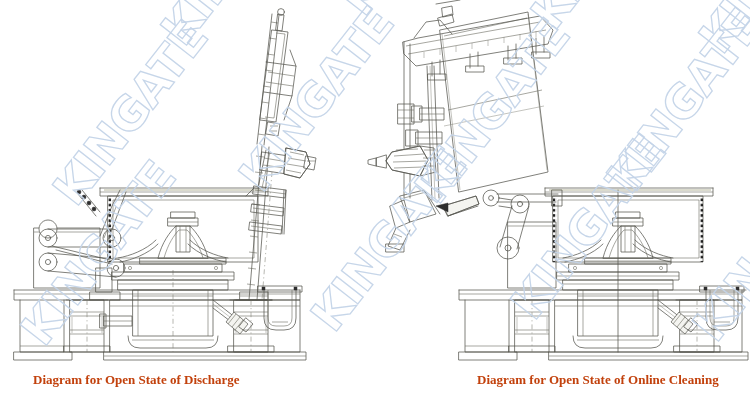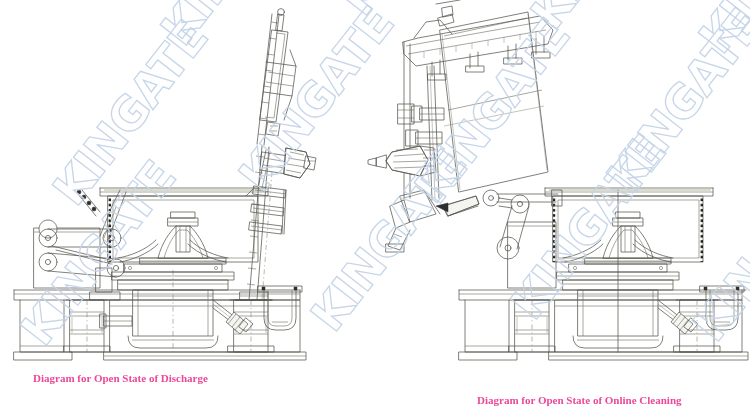--- a/index.html
+++ b/index.html
@@ -45,27 +45,27 @@
     width: 750px; height: 410px;
     z-index: 2;
   }
   #drawing-layer svg { display: block; }
 
   
   .caption {
     position: absolute;
     font-family: "Liberation Serif", serif;
     font-weight: bold;
-    font-size: 11px;
-    color: #ec4899;
+    font-size: 13px;
+    color: #c2410c;
     white-space: nowrap;
     z-index: 5;
   }
   #caption-left  { left: 33px;  top: 372px; }
-  #caption-right { left: 477px; top: 394px; }
+  #caption-right { left: 477px; top: 372px; }
 </style>
 </head>
 <body>
 
 <div id="page">
 
   <div id="drawing-layer">
   <svg width="750" height="410" viewBox="0 0 750 410" xmlns="http://www.w3.org/2000/svg">
     <defs>
       <style>

